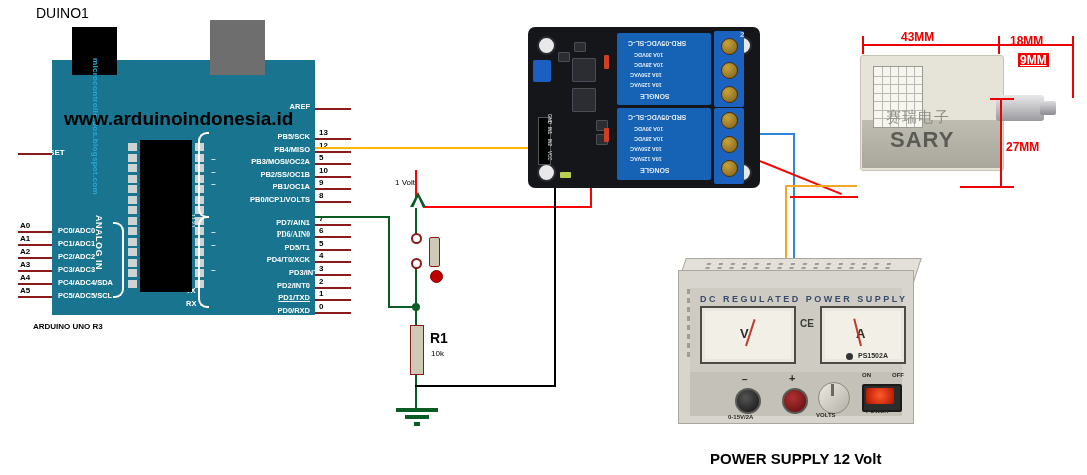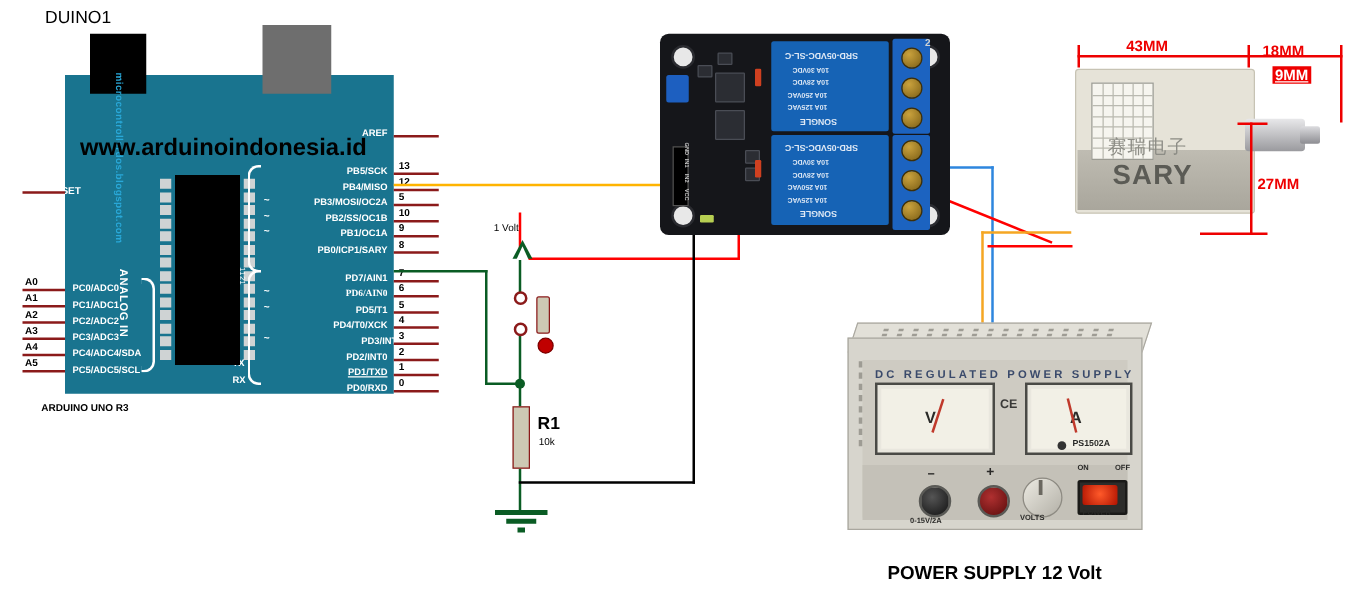--- a/index.html
+++ b/index.html
@@ -215,21 +215,21 @@
     <div class="abs pin-num" style="left: 319px; top: 153.2px;">5</div>
     <div class="abs pwm-tilde" style="left: 211px; top: 155.2px;">~</div>
     <div class="abs pin-label" style="left: 120px; top: 169.8px; width: 190px;">PB2/SS/OC1B</div>
     <div class="abs pin-lead" style="left: 315px; top: 175.8px; width: 36px;"></div>
     <div class="abs pin-num" style="left: 319px; top: 165.8px;">10</div>
     <div class="abs pwm-tilde" style="left: 211px; top: 167.8px;">~</div>
     <div class="abs pin-label" style="left: 120px; top: 182.4px; width: 190px;">PB1/OC1A</div>
     <div class="abs pin-lead" style="left: 315px; top: 188.4px; width: 36px;"></div>
     <div class="abs pin-num" style="left: 319px; top: 178.4px;">9</div>
     <div class="abs pwm-tilde" style="left: 211px; top: 180.4px;">~</div>
-    <div class="abs pin-label" style="left: 120px; top: 195px; width: 190px;">PB0/ICP1/SARY</div>
+    <div class="abs pin-label" style="left: 120px; top: 195px; width: 190px;">PB0/ICP1/VOLTS</div>
     <div class="abs pin-lead" style="left: 315px; top: 201px; width: 36px;"></div>
     <div class="abs pin-num" style="left: 319px; top: 191px;">8</div>
     <div class="abs pin-label" style="left: 120px; top: 217.6px; width: 190px;">PD7/AIN1</div>
     <div class="abs pin-lead" style="left: 315px; top: 223.6px; width: 36px;"></div>
     <div class="abs pin-num" style="left: 319px; top: 213.6px;">7</div>
     <div class="abs pin-label" style="left: 120px; top: 230.2px; width: 190px; font-family: Liberation Serif, serif;">PD6/AIN0</div>
     <div class="abs pin-lead" style="left: 315px; top: 236.2px; width: 36px;"></div>
     <div class="abs pin-num" style="left: 319px; top: 226.2px;">6</div>
     <div class="abs pwm-tilde" style="left: 211px; top: 228.2px;">~</div>
     <div class="abs pin-label" style="left: 120px; top: 242.8px; width: 190px;">PD5/T1</div>

